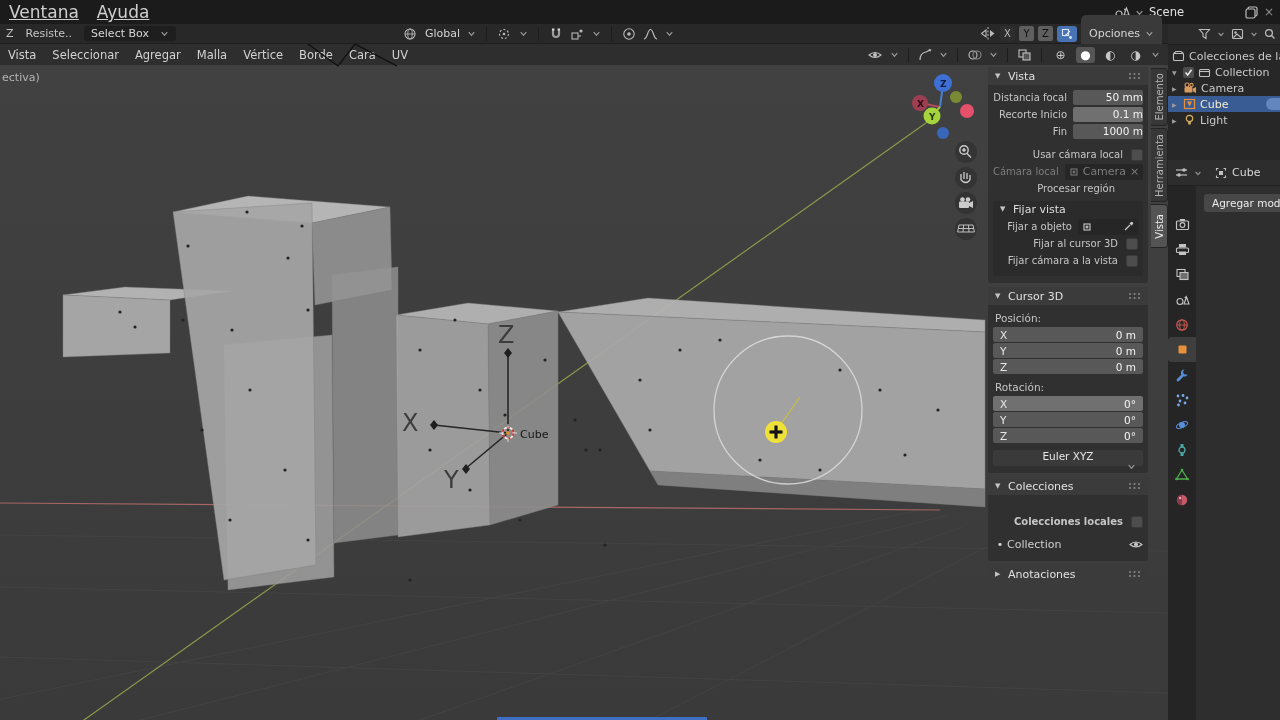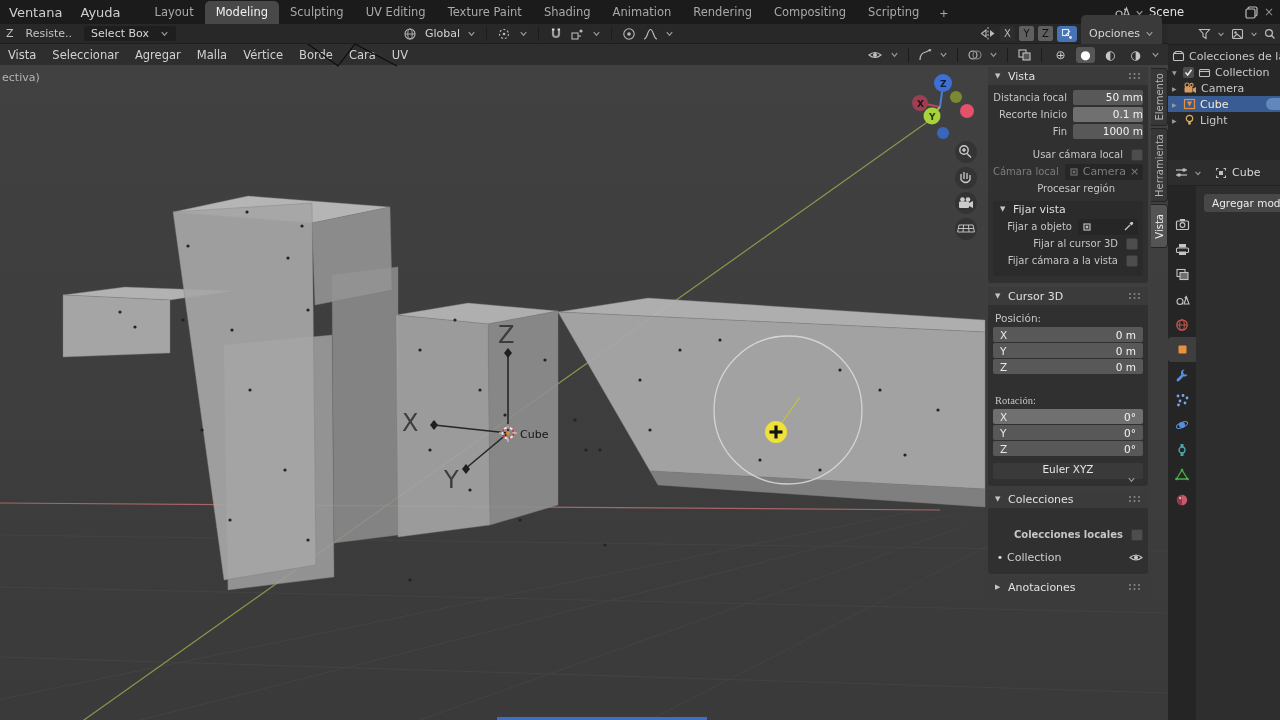--- a/index.html
+++ b/index.html
@@ -2,21 +2,21 @@
 <html><head>
 <meta charset="utf-8">
 <style>
   html,body{margin:0;padding:0;background:#111;}
   #app{position:relative;width:1280px;height:720px;overflow:hidden;
        font-family:"DejaVu Sans","Liberation Sans",sans-serif;font-size:11px;color:#c8c8c8;
        background:#303030;user-select:none;}
   
   #topbar{position:absolute;left:0;top:0;width:1280px;height:24px;background:#1b1b1b;
           display:flex;align-items:center;}
-  .tb-menu{padding:0 9px;color:#cfcfcf;font-size:13px;}
+  .tb-menu{padding:0 9px;color:#cfcfcf;font-size:17px;text-decoration:underline;}
   #ws-tabs{display:flex;align-items:flex-end;margin-left:14px;height:24px;}
   .ws-tab{padding:4px 11px 5px;color:#a9a9a9;font-size:11.5px;border-radius:5px 5px 0 0;}
   .ws-tab.active{background:#484848;color:#f2f2f2;}
   .ws-add{padding:4px 9px;color:#a9a9a9;}
   #scene-widget{margin-left:auto;margin-right:6px;display:flex;align-items:center;gap:5px;}
   #scene-name{color:#e4e4e4;min-width:90px;font-size:11.5px;}
   
   #toolrow{position:absolute;left:0;top:24px;width:1168px;height:20px;background:#282828;
            display:flex;align-items:center;border-bottom:1px solid #1e1e1e;box-sizing:border-box;}
   .tr-txt{padding:0 6px;color:#c3c3c3;}
@@ -108,33 +108,20 @@
   svg{display:block;}
 </style>
 </head>
 <body>
 
 <div id="app">
 
   <div id="topbar">
     <div class="tb-menu">Ventana</div>
     <div class="tb-menu">Ayuda</div>
-    <div id="ws-tabs">
-      <div class="ws-tab">Layout</div>
-      <div class="ws-tab active">Modeling</div>
-      <div class="ws-tab">Sculpting</div>
-      <div class="ws-tab">UV Editing</div>
-      <div class="ws-tab">Texture Paint</div>
-      <div class="ws-tab">Shading</div>
-      <div class="ws-tab">Animation</div>
-      <div class="ws-tab">Rendering</div>
-      <div class="ws-tab">Compositing</div>
-      <div class="ws-tab">Scripting</div>
-      <div class="ws-add">+</div>
-    </div>
     <div id="scene-widget">
       <span>
         <svg width="16" height="14" viewBox="0 0 16 14">
             <circle cx="5" cy="9" r="3" fill="none" stroke="#bbb" stroke-width="1.2"></circle>
             <path d="M10 10 L12.5 3 L15 10 Z" fill="none" stroke="#bbb" stroke-width="1.2"></path>
             <circle cx="11" cy="4.5" r="1" fill="#bbb"></circle>
           </svg>
       </span>
       <span>
         <svg width="9" height="9" viewBox="0 0 10 10">
@@ -585,21 +572,21 @@
           <span>0 m</span>
         </div>
         <div class="slider">
           <span class="slabel">Y</span>
           <span>0 m</span>
         </div>
         <div class="slider">
           <span class="slabel">Z</span>
           <span>0 m</span>
         </div>
-        <div class="sec-label" style="margin-top:19px;font-family:Liberation Serif, serif;">Rotación:</div>
+        <div class="sec-label" style="margin-top:5px;">Rotación:</div>
         <div class="slider hl">
           <span class="slabel">X</span>
           <span>0°</span>
         </div>
         <div class="slider">
           <span class="slabel">Y</span>
           <span>0°</span>
         </div>
         <div class="slider">
           <span class="slabel">Z</span>

